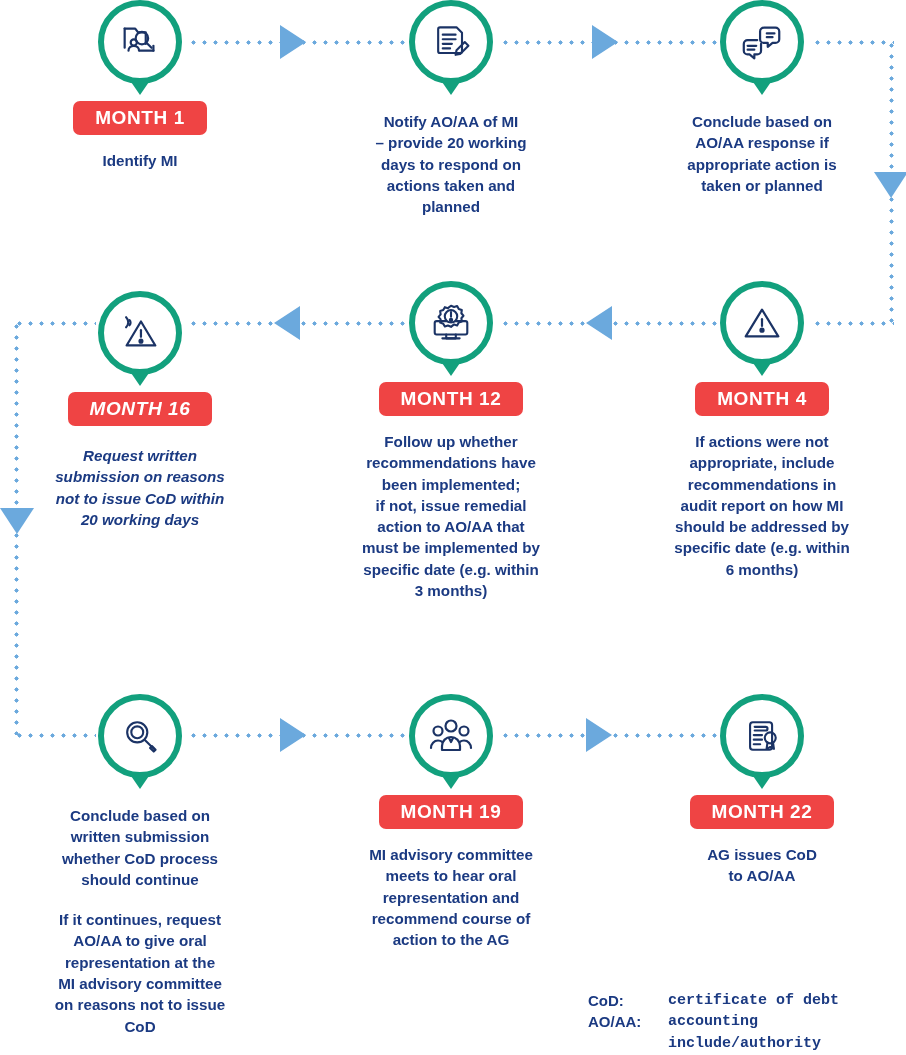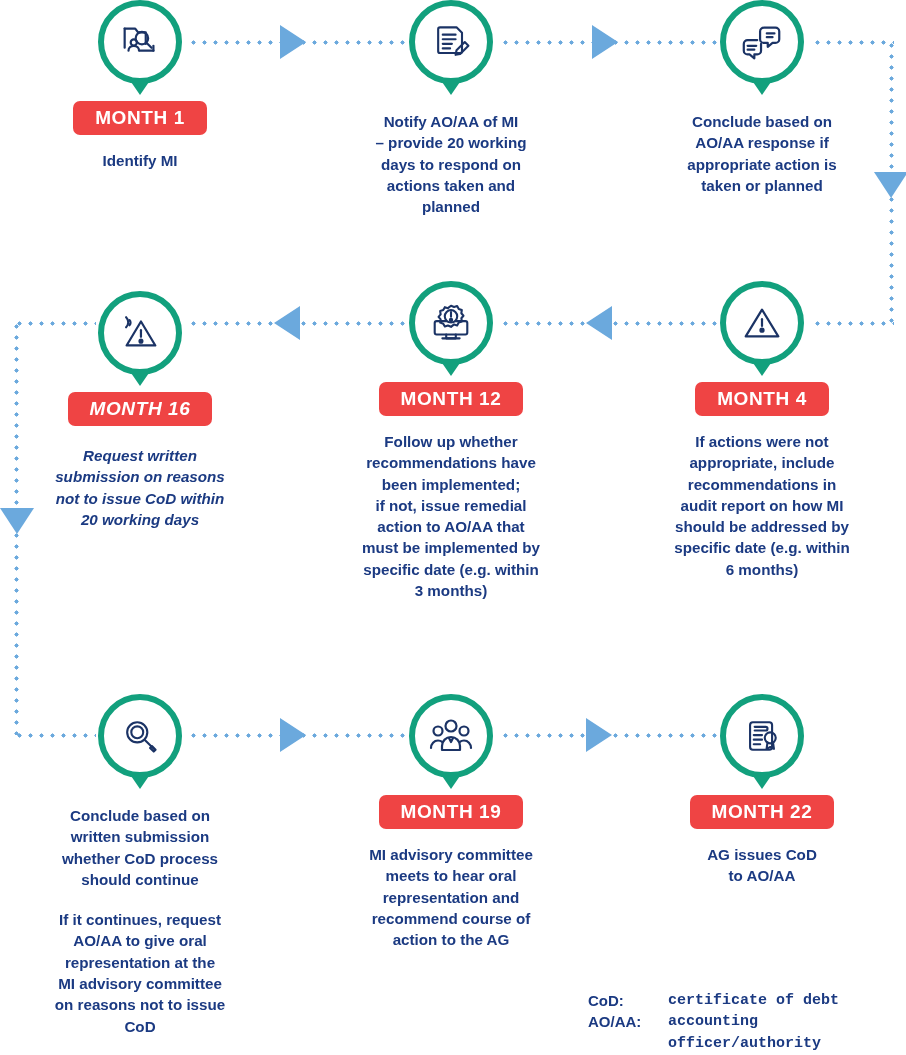--- a/index.html
+++ b/index.html
@@ -349,21 +349,21 @@
 to AO/AA</div>
   </div>
 
   <div class="legend">
     <div class="legend-row">
       <span class="legend-term">CoD:</span>
       <span class="legend-def">certificate of debt</span>
     </div>
     <div class="legend-row">
       <span class="legend-term">AO/AA:</span>
-      <span class="legend-def">accounting officer/authority</span>
+      <span class="legend-def">accounting include/authority</span>
     </div>
     <div class="legend-row">
       <span class="legend-term">AG:</span>
       <span class="legend-def">auditor-general</span>
     </div>
   </div>
 
 </div>
 
 </body></html>

